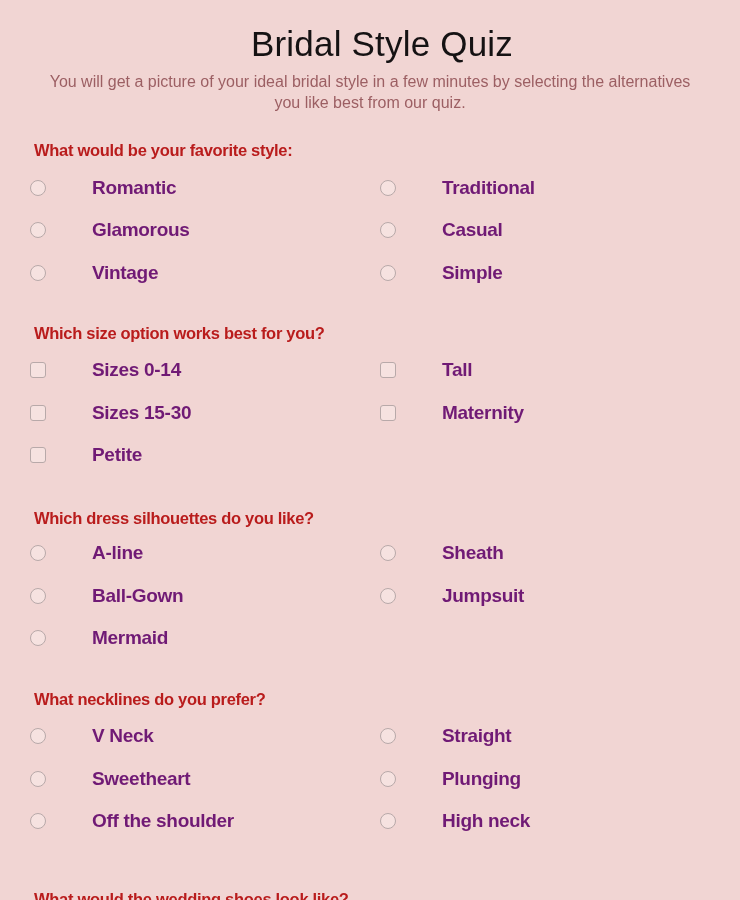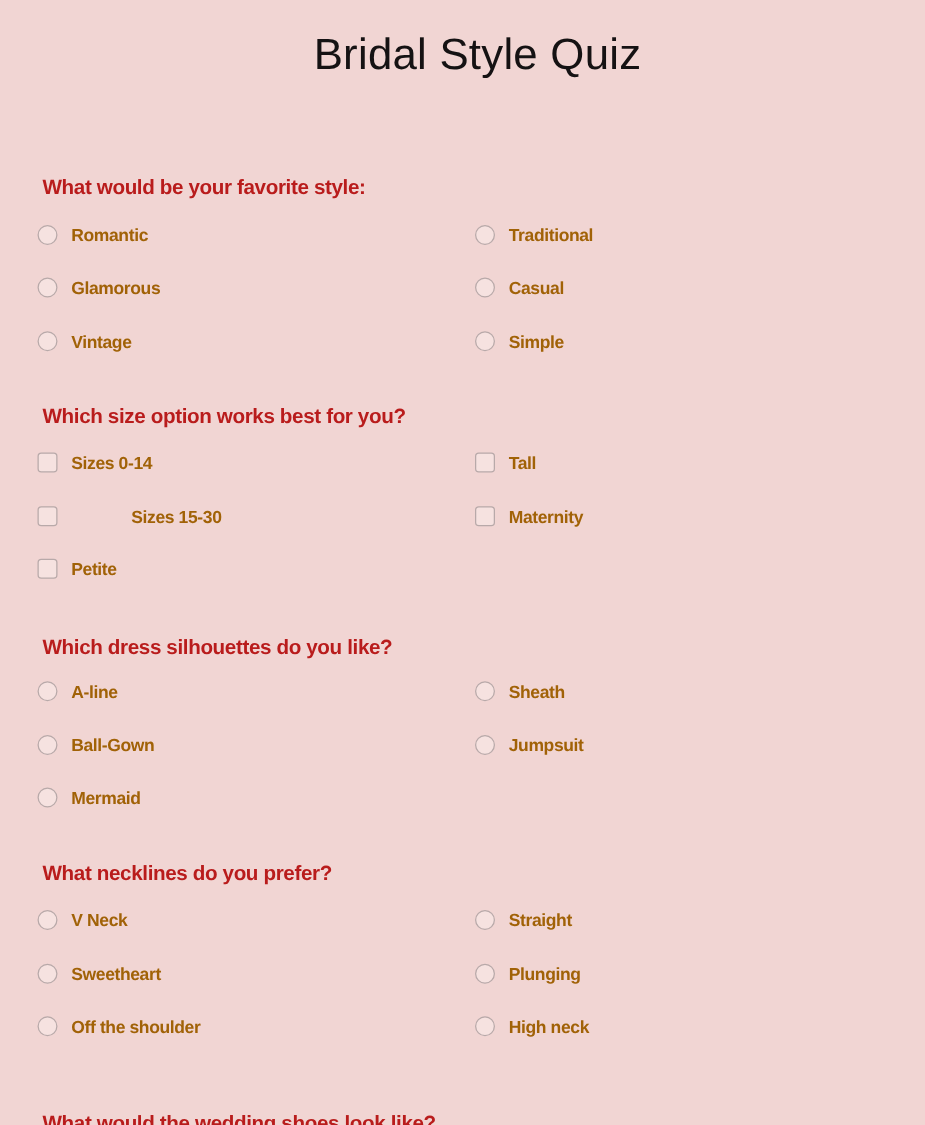--- a/index.html
+++ b/index.html
@@ -65,35 +65,37 @@
       height: 16px;
       border: 1.2px solid #b8a9a9;
       background: #f6e2e0;
       box-sizing: border-box;
       margin-right: 11px;
       flex: 0 0 auto;
     }
     .option .mark.radio { border-radius: 50%; }
     .option .mark.checkbox { border-radius: 3px; }
     .option .label {
-      font-size: 14px;
+      font-size: 19px;
       font-weight: bold;
-      color: #a16207;
+      color: #701a75;
       letter-spacing: -0.3px;
       white-space: nowrap;
+      margin-left: 35px;
     }
     .col-left { left: 30px; }
     .col-right { left: 380px; justify-content: center; }
   </style>
 </head>
 <body>
 
 <div class="page">
 
   <h1 class="title">Bridal Style Quiz</h1>
+  <p class="subtitle">You will get a picture of your ideal bridal style in a few minutes by selecting the alternatives you like best from our quiz.</p>
 
   <div>
     <p class="question" style="top:137px;">What would be your favorite style:</p>
     <label class="option col-left" style="top:177px;">
       <span class="mark radio"></span>
       <span class="label">Romantic</span>
     </label>
     <label class="option col-right" style="top:177px;">
       <span class="mark radio"></span>
       <span class="label">Traditional</span>
@@ -119,21 +121,21 @@
   <div>
     <p class="question" style="top:320px;">Which size option works best for you?</p>
     <label class="option col-left" style="top:359px;">
       <span class="mark checkbox"></span>
       <span class="label">Sizes 0-14</span>
     </label>
     <label class="option col-right" style="top:359px;">
       <span class="mark checkbox"></span>
       <span class="label">Tall</span>
     </label>
-    <label class="option col-left" style="top:402px;gap:48px;">
+    <label class="option col-left" style="top:402px;">
       <span class="mark checkbox"></span>
       <span class="label">Sizes 15-30</span>
     </label>
     <label class="option col-right" style="top:402px;">
       <span class="mark checkbox"></span>
       <span class="label">Maternity</span>
     </label>
     <label class="option col-left" style="top:444px;">
       <span class="mark checkbox"></span>
       <span class="label">Petite</span>

